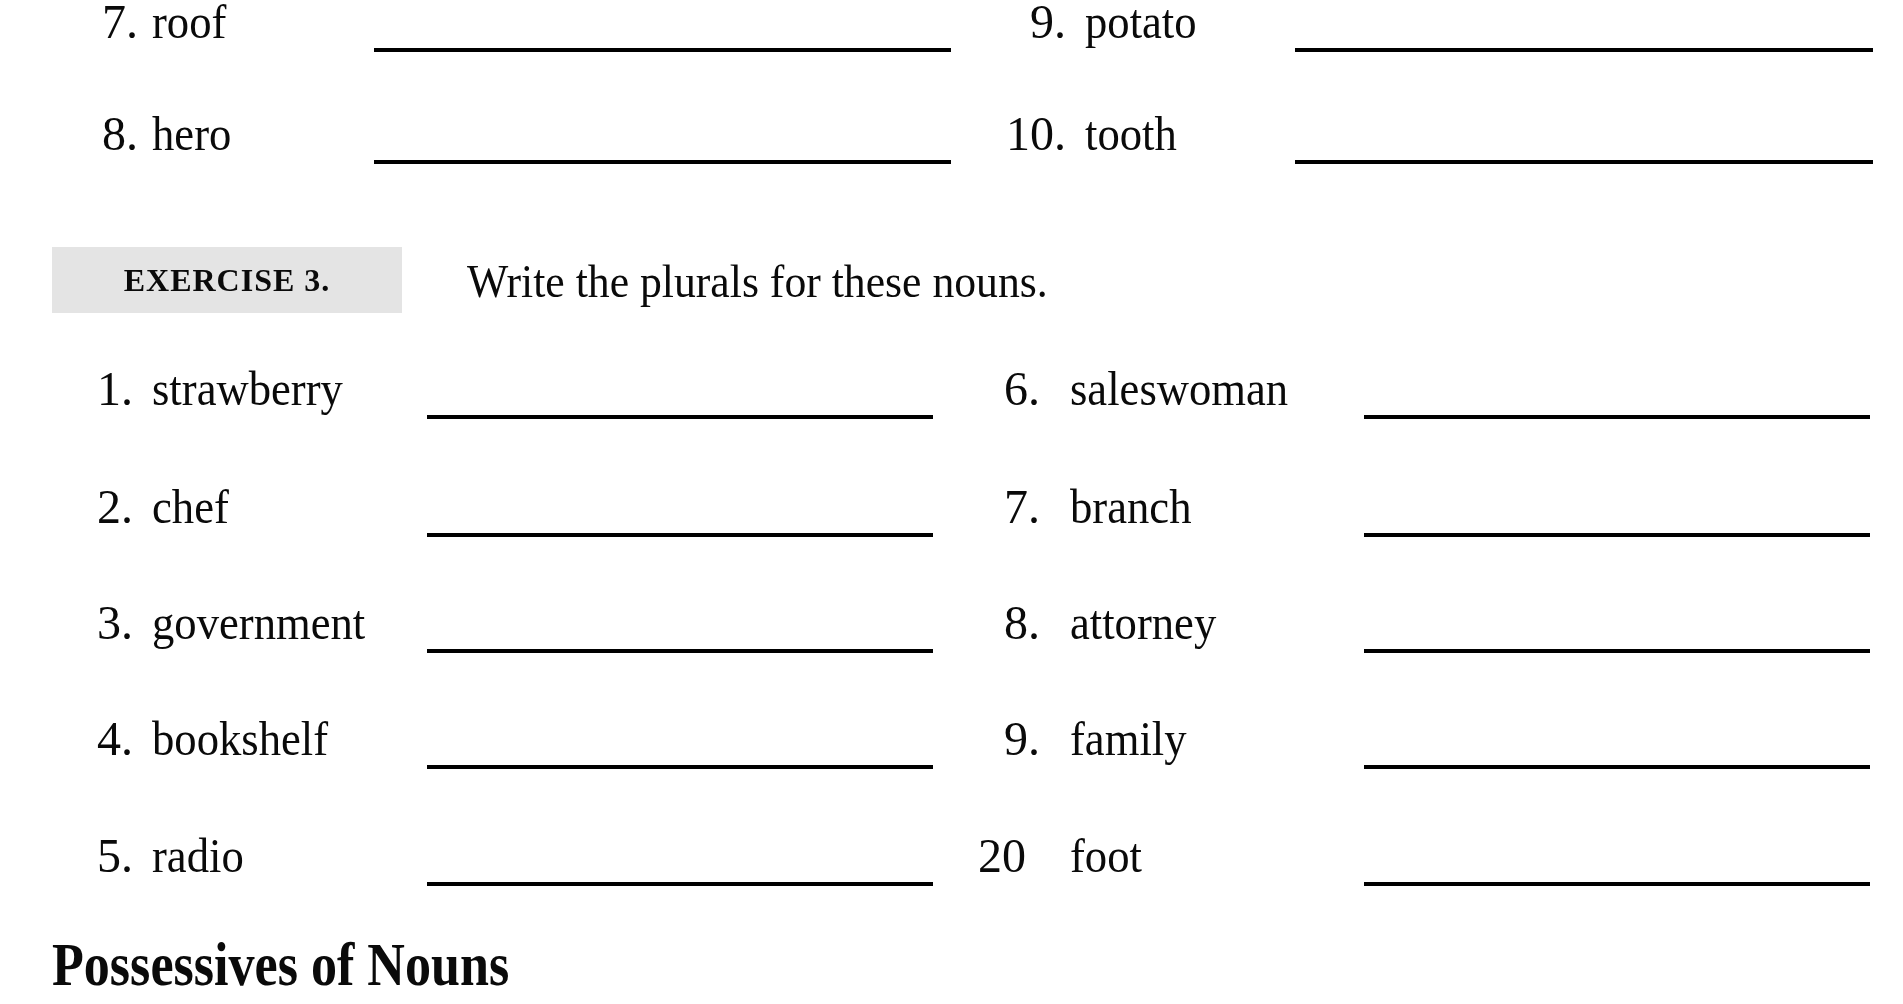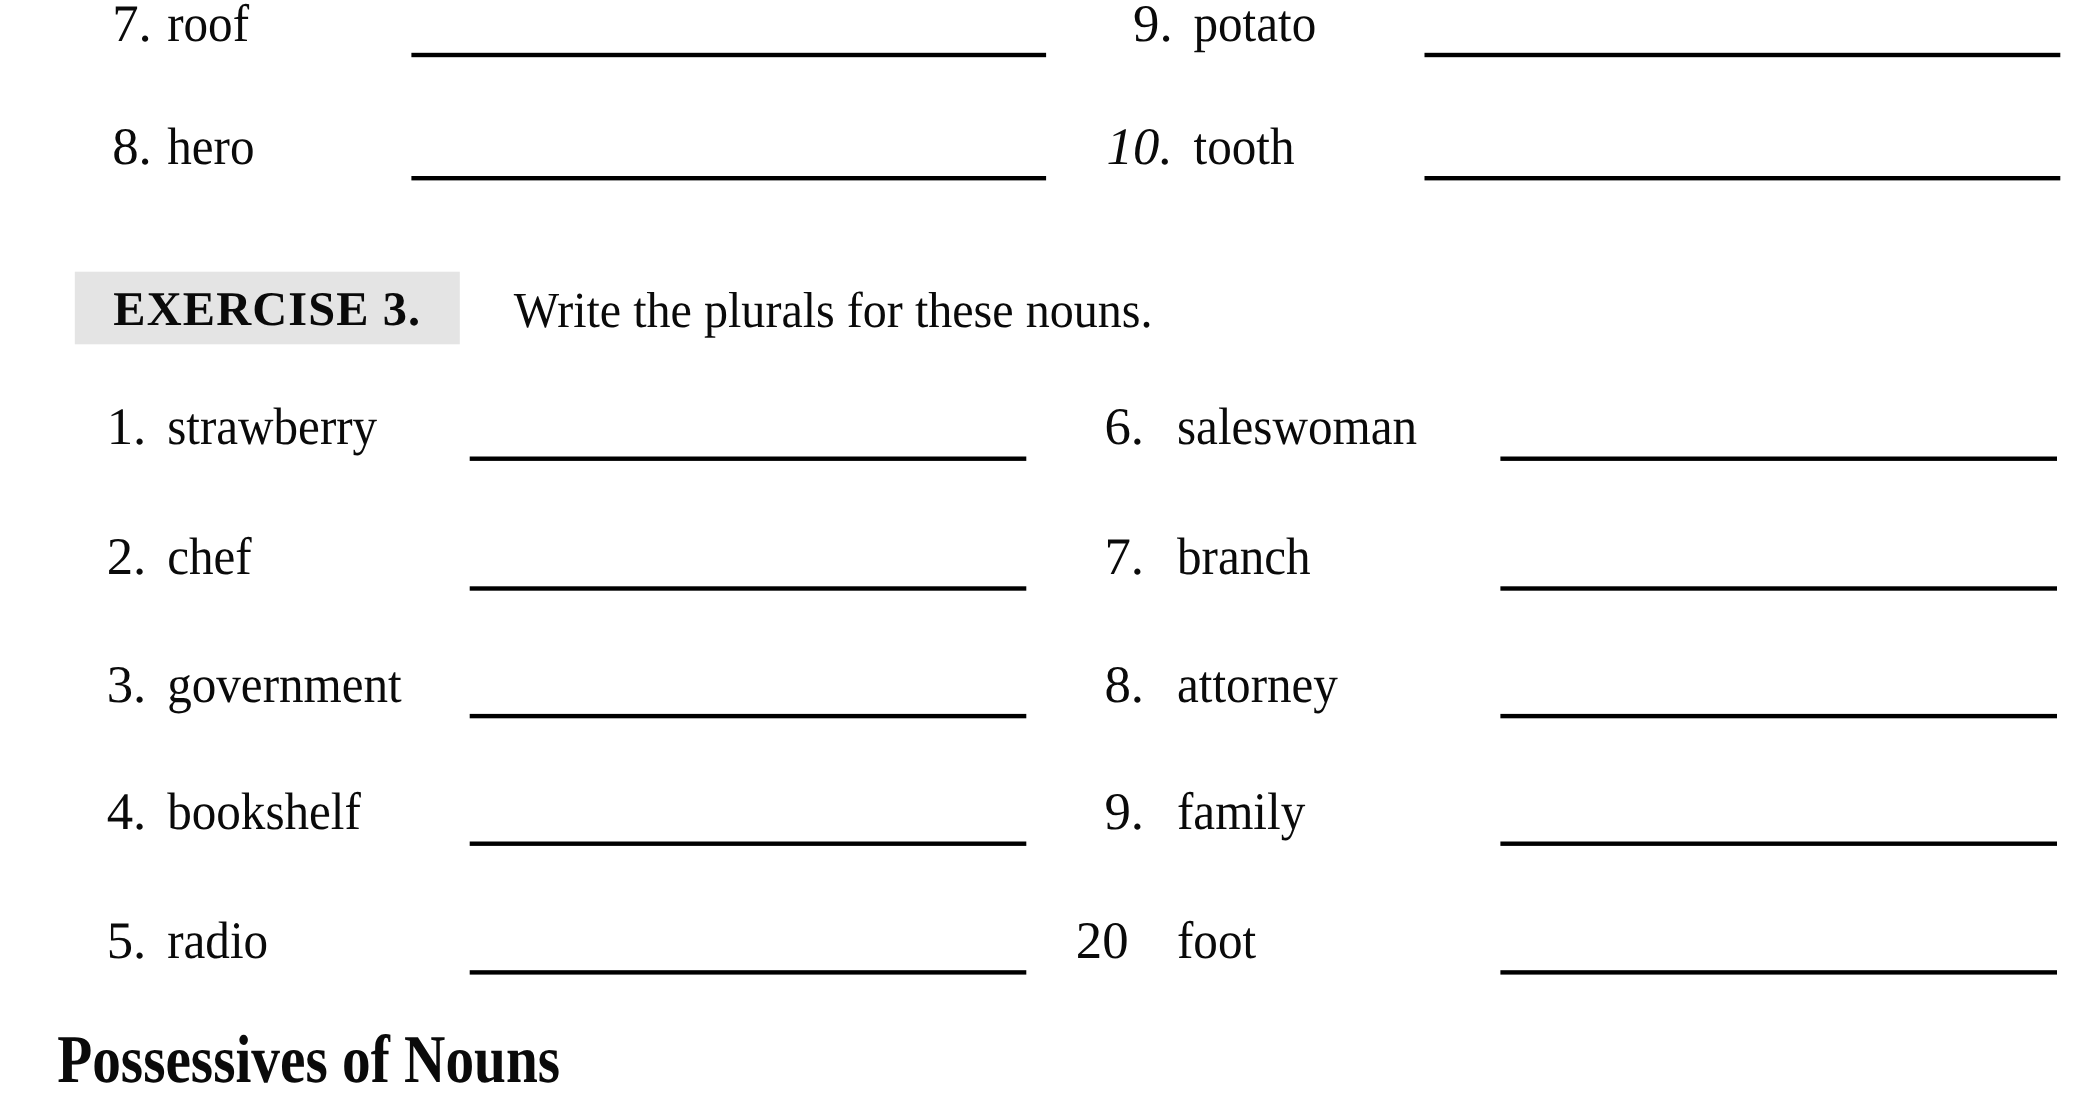--- a/index.html
+++ b/index.html
@@ -24,25 +24,25 @@
     transform:scaleX(0.93);
     transform-origin:0 50%;
   }
   .blank{
     position:absolute;
     height:4px;
     background:#000;
   }
   .ex-badge{
     position:absolute;
-    left:68px;top:247px;
+    left:52px;top:247px;
     width:350px;height:66px;
     background:#e4e4e4;
     display:flex;align-items:center;justify-content:center;
-    font-size:44px;font-weight:bold;
+    font-size:32px;font-weight:bold;
     letter-spacing:1px;
     white-space:nowrap;
   }
   .ex-instruction{
     position:absolute;
     left:467px;top:257px;
     font-size:46px;line-height:50px;
     white-space:nowrap;
     transform:scaleX(0.95);
     transform-origin:0 50%;
@@ -67,21 +67,21 @@
   <div class="blank" style="left:374px; top:48px; width:577px;"></div>
 
   <div class="num" style="left:950px; top:-2px;  width:116px;">9.</div>
   <div class="word" style="left:1085px;top:-2px;">potato</div>
   <div class="blank" style="left:1295px;top:48px; width:578px;"></div>
 
   <div class="num" style="left:56px;  top:110px; width:82px;">8.</div>
   <div class="word" style="left:152px; top:110px;">hero</div>
   <div class="blank" style="left:374px; top:160px;width:577px;"></div>
 
-  <div class="num" style="left:950px; top:110px; width:116px;font-style:italic;">10.</div>
+  <div class="num" style="left:950px; top:110px; width:116px;">10.</div>
   <div class="word" style="left:1085px;top:110px;">tooth</div>
   <div class="blank" style="left:1295px;top:160px;width:578px;"></div>
 
   <div class="ex-badge">EXERCISE 3.</div>
   <div class="ex-instruction">Write the plurals for these nouns.</div>
 
   <div class="num" style="left:56px;  top:365px; width:77px;">1.</div>
   <div class="word" style="left:152px; top:365px;">strawberry</div>
   <div class="blank" style="left:427px; top:415px;width:506px;"></div>
 

